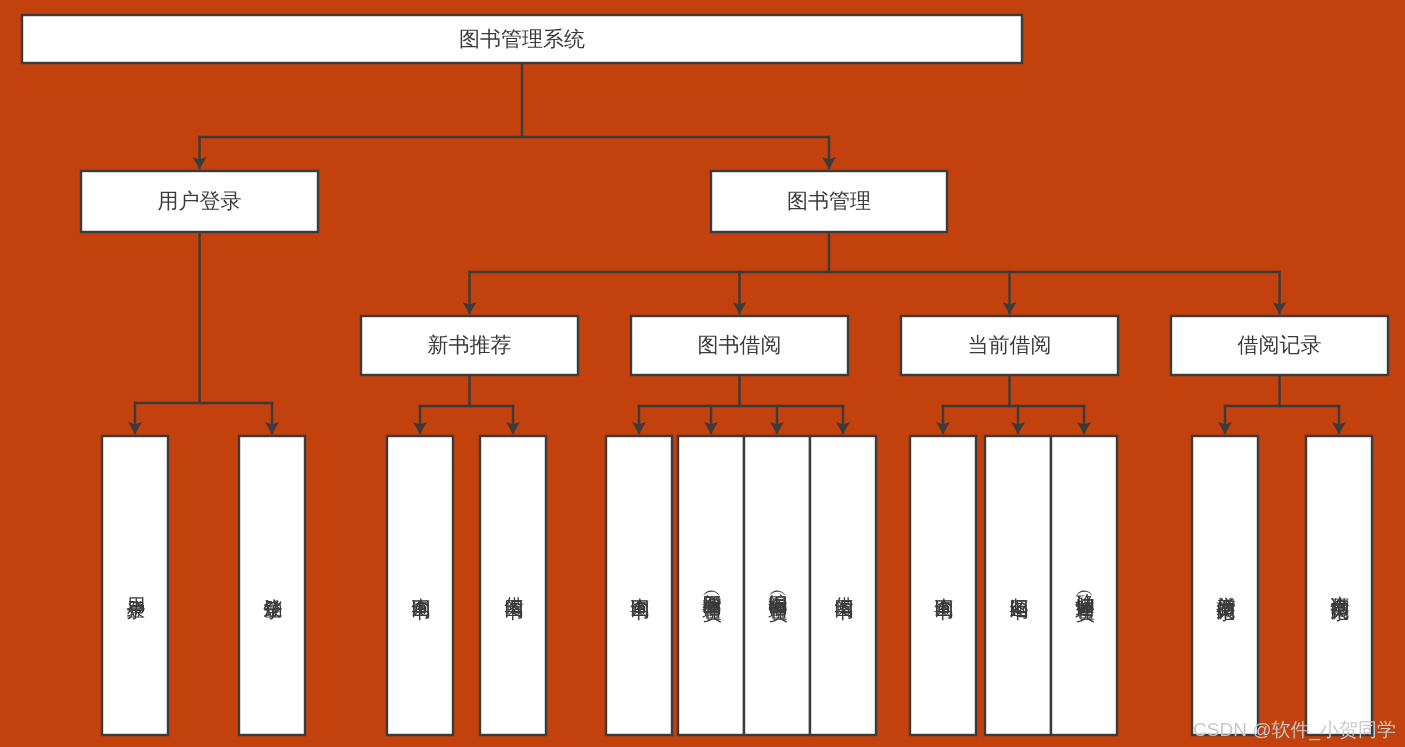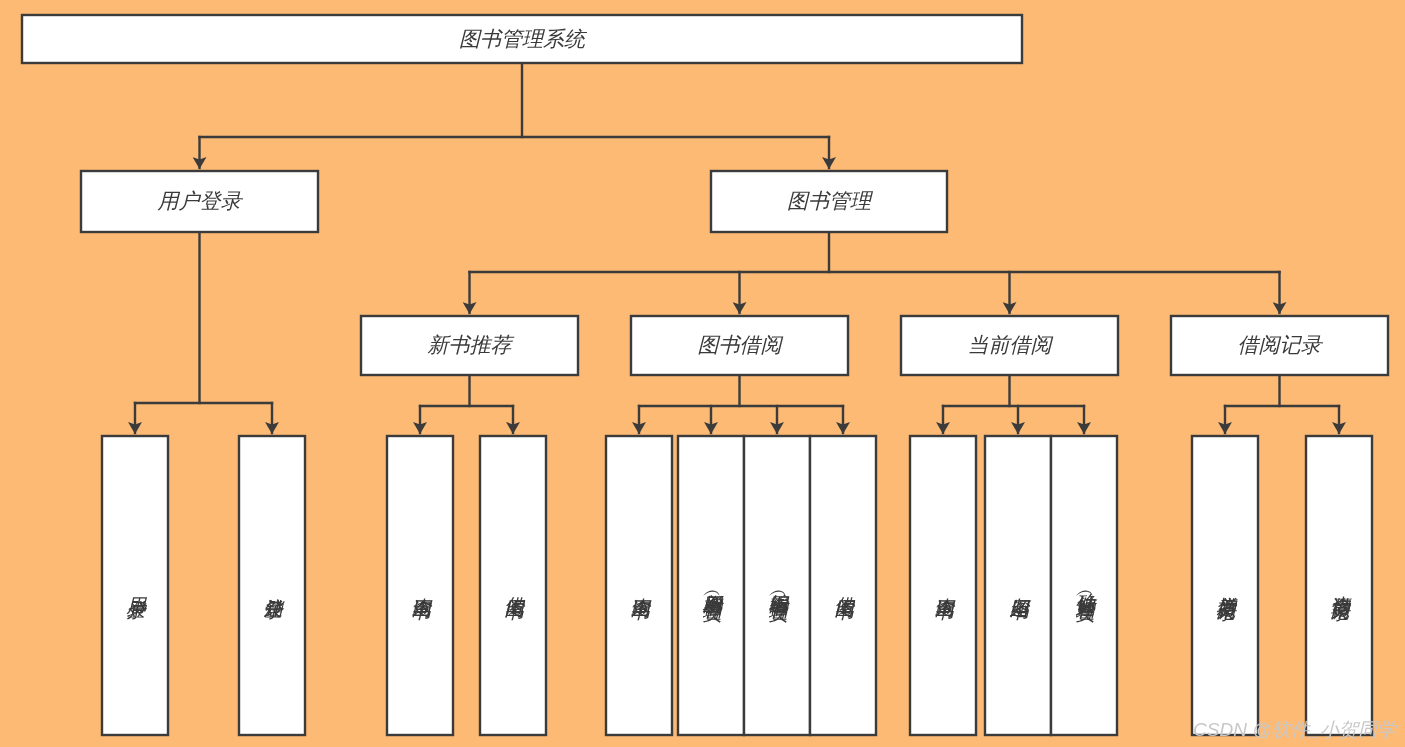--- a/index.html
+++ b/index.html
@@ -10,22 +10,21 @@
   body {
     width: 1405px;
     height: 747px;
     font-family: "Liberation Sans", "DejaVu Sans", sans-serif;
     overflow: hidden;
   }
   #diagram-root {
     position: relative;
     width: 1405px;
     height: 747px;
-    background: #fdba74;
-    font-style: italic;
+    background: #c2410c;
   }
   svg#chart-svg {
     position: absolute;
     left: 0;
     top: 0;
     width: 1405px;
     height: 747px;
     display: block;
   }
   .node-box {

